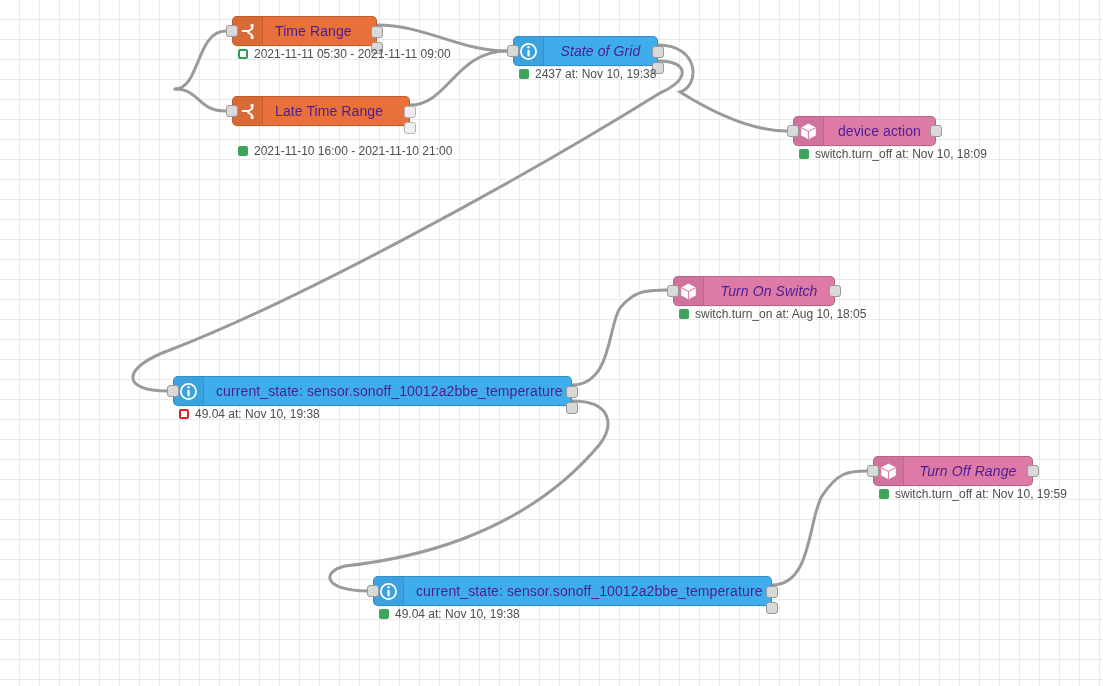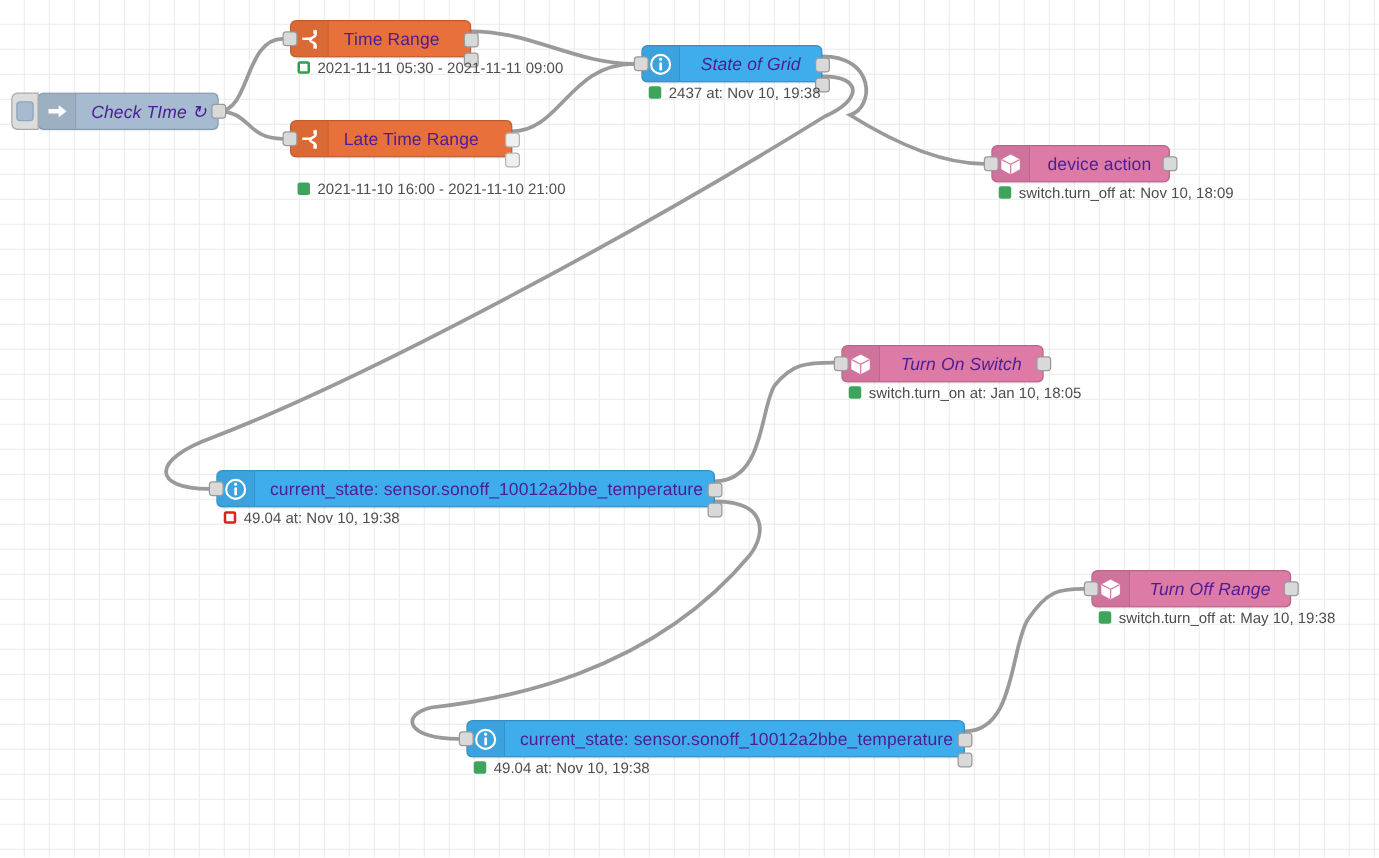--- a/index.html
+++ b/index.html
@@ -148,32 +148,20 @@
              C 120,368 122,391 167,391"></path>
 
     <path class="wire" d="M 572,385 C 612,385 608,325 620,308 C 634,291 645,290 667,290"></path>
 
     <path class="wire" d="M 572,401 C 612,401 614,425 600,444 C 520,540 400,560 345,566
              C 320,572 325,591 367,591"></path>
 
     <path class="wire" d="M 772,585 C 812,585 808,520 822,496 C 838,472 848,471 867,471"></path>
   </svg>
 
-  <div class="node n-inject center" style="left:30px; top:74px; width:145px;">
-    <div class="inject-btn">
-      <i></i>
-    </div>
-    <div class="icon-box">
-      <svg class="glyph" width="18" height="18" viewBox="0 0 20 20">
-        <path d="M2 8 h9 V4.5 L18 10 L11 15.5 V12 H2 Z" fill="#ffffff"></path>
-      </svg>
-    </div>
-    <div class="label italic">Check TIme ↻</div>
-    <div class="port out" style="top:50%;"></div>
-  </div>
 
   <div class="node n-orange" style="left:232px; top:16px; width:145px;">
     <div class="icon-box">
       <svg class="glyph" width="18" height="18" viewBox="0 0 20 20">
         <path d="M15 3 L15 6 C15 9 10 9 10 11 C10 13 15 13 15 16 L15 18" stroke="#ffffff" stroke-width="2.2" fill="none" stroke-linecap="round"></path>
         <path d="M4 10 h7" stroke="#ffffff" stroke-width="2.2" stroke-linecap="round"></path>
         <path d="M13 2 l3 2 -3 2 Z" fill="#ffffff"></path>
         <path d="M13 15 l3 2 -3 2 Z" fill="#ffffff"></path>
       </svg>
     </div>
@@ -250,21 +238,21 @@
         <path d="M10 10 L10 18" stroke="#dd7ba6" stroke-width="1.1"></path>
         <path d="M2.5 6 L10 10 L17.5 6" fill="none" stroke="#dd7ba6" stroke-width="1.1"></path>
       </svg>
     </div>
     <div class="label italic">Turn On Switch</div>
     <div class="port in"></div>
     <div class="port out" style="top:50%;"></div>
   </div>
   <div class="status" style="left:679px; top:307px;">
     <span class="dot dot-green-fill"></span>
-    <span>switch.turn_on at: Jan 10, 18:05</span>
+    <span>switch.turn_on at: Aug 10, 18:05</span>
   </div>
 
   <div class="node n-blue" style="left:173px; top:376px; width:399px;">
     <div class="icon-box">
       <svg class="glyph" width="19" height="19" viewBox="0 0 20 20">
         <circle cx="10" cy="10" r="8" fill="none" stroke="#ffffff" stroke-width="1.8"></circle>
         <circle cx="10" cy="5.6" r="1.3" fill="#ffffff"></circle>
         <rect x="8.9" y="8.2" width="2.3" height="7" rx="1.1" fill="#ffffff"></rect>
       </svg>
     </div>
@@ -286,21 +274,21 @@
         <path d="M10 10 L10 18" stroke="#dd7ba6" stroke-width="1.1"></path>
         <path d="M2.5 6 L10 10 L17.5 6" fill="none" stroke="#dd7ba6" stroke-width="1.1"></path>
       </svg>
     </div>
     <div class="label italic">Turn Off Range</div>
     <div class="port in"></div>
     <div class="port out" style="top:50%;"></div>
   </div>
   <div class="status" style="left:879px; top:487px;">
     <span class="dot dot-green-fill"></span>
-    <span>switch.turn_off at: May 10, 19:38</span>
+    <span>switch.turn_off at: Nov 10, 19:59</span>
   </div>
 
   <div class="node n-blue" style="left:373px; top:576px; width:399px;">
     <div class="icon-box">
       <svg class="glyph" width="19" height="19" viewBox="0 0 20 20">
         <circle cx="10" cy="10" r="8" fill="none" stroke="#ffffff" stroke-width="1.8"></circle>
         <circle cx="10" cy="5.6" r="1.3" fill="#ffffff"></circle>
         <rect x="8.9" y="8.2" width="2.3" height="7" rx="1.1" fill="#ffffff"></rect>
       </svg>
     </div>

